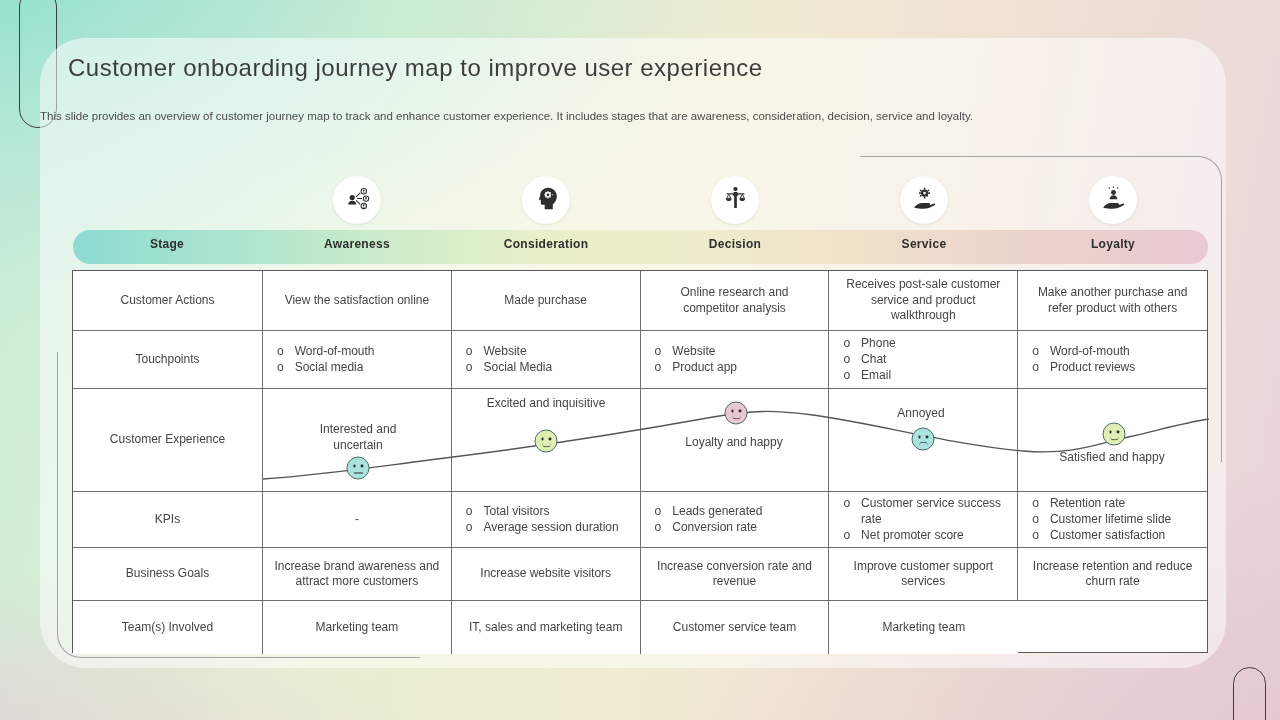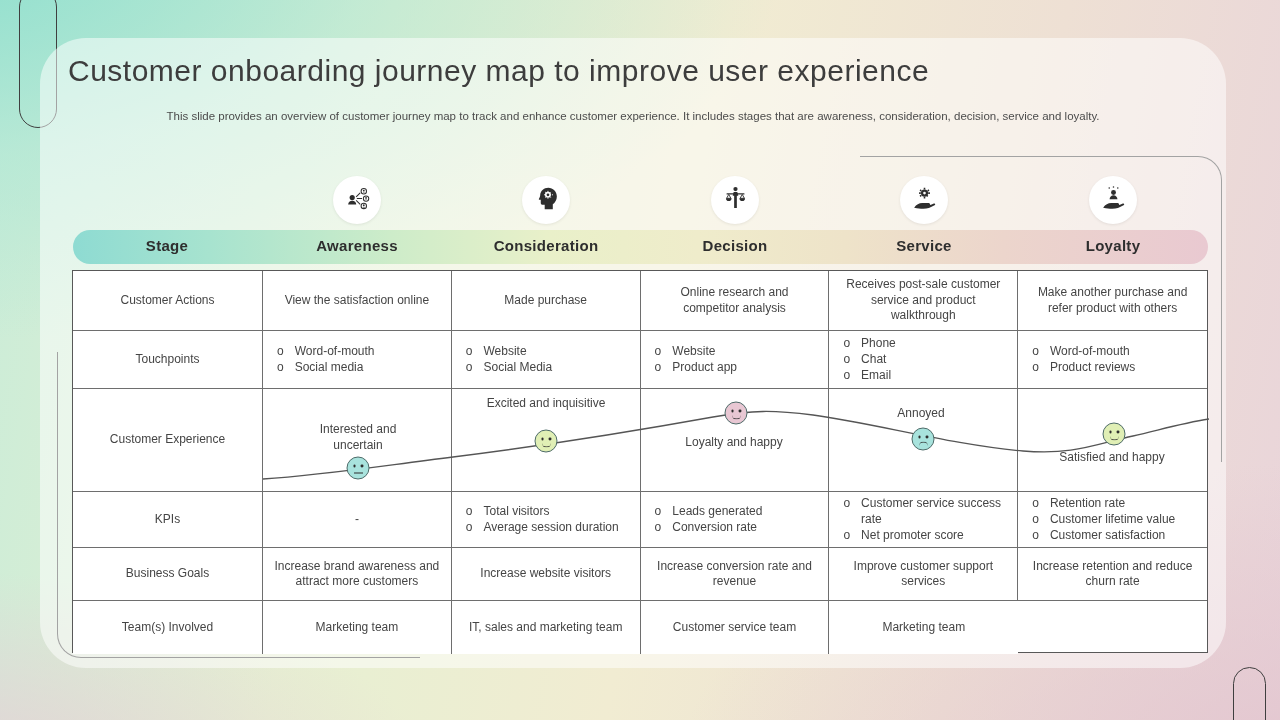--- a/index.html
+++ b/index.html
@@ -20,35 +20,35 @@
     border:1.3px solid #3f3f3f; border-radius:17px; }
   .bracket-tr { position:absolute; left:860px; top:156px; width:362px; height:306px;
     border-top:1.3px solid #3f3f3f; border-right:1.3px solid #3f3f3f; border-top-right-radius:24px; }
   .bracket-bl { position:absolute; left:57px; top:352px; width:363px; height:306px;
     border-left:1.3px solid #3f3f3f; border-bottom:1.3px solid #3f3f3f; border-bottom-left-radius:24px; }
 
   .panel { position:absolute; left:40px; top:38px; width:1186px; height:630px;
     border-radius:46px; background:rgba(255,255,255,0.52); }
 
   .title { position:absolute; left:28px; top:16px; width:1150px;
-    font-size:30px; font-weight:400; letter-spacing:0.5px; color:#3d3d3d; white-space:nowrap; }
-  .subtitle { position:absolute; left:0; top:72px; width:100%; text-align:center;
+    font-size:24px; font-weight:400; letter-spacing:0.5px; color:#3d3d3d; white-space:nowrap; }
+  .subtitle { position:absolute; left:0; top:72px; width:100%; text-align:left;
     font-size:11.5px; color:#4c4c4c; }
 
   
   .icon-circle { position:absolute; top:138px; width:48px; height:48px; border-radius:50%;
     background:#fff; box-shadow:0 1px 3px rgba(0,0,0,0.08);
     display:flex; align-items:center; justify-content:center; }
   .icon-circle svg { width:27px; height:27px; fill:#2e2e2e; }
 
   
   .stage-bar { position:absolute; left:33px; top:192px; width:1135px; height:34px; border-radius:17px;
     background:linear-gradient(90deg,#8edbd2 0%,#a7e3cf 12%,#cdecc9 28%,#e9f0c9 42%,#efeccb 55%,#eee3c9 68%,#ecd5cc 82%,#e9c9d1 100%); }
   .stage-label { position:absolute; top:199px; transform:translateX(-50%);
-    font-size:15px; font-weight:bold; color:#2e2e2e; letter-spacing:0.3px; white-space:nowrap; }
+    font-size:12px; font-weight:bold; color:#2e2e2e; letter-spacing:0.3px; white-space:nowrap; }
 
   
   .journey-table { position:absolute; left:32px; top:232px; width:1136px; height:383px;
     display:grid; grid-template-columns:190px repeat(5,1fr);
     grid-template-rows:60px 58px 103px 56px 53px 53px;
     border:1px solid #585858; background:#fff; }
   .cell { background:#fff; border-right:1px solid #6e6e6e; border-bottom:1px solid #6e6e6e;
     color:#454545; font-size:12px; line-height:15.5px; overflow:hidden; }
   .cell.c-last { border-right:none; }
   .cell.r-last { border-bottom:none; }
@@ -266,21 +266,21 @@
           <span>Net promoter score</span>
         </div>
     </div>
     <div class="cell blist c-last">
       <div class="bline">
           <span class="bm">o</span>
           <span>Retention rate</span>
         </div>
       <div class="bline">
           <span class="bm">o</span>
-          <span>Customer lifetime value</span>
+          <span>Customer lifetime slide</span>
         </div>
       <div class="bline">
           <span class="bm">o</span>
           <span>Customer satisfaction</span>
         </div>
     </div>
 
     <div class="cell ccell">Business Goals</div>
     <div class="cell ccell">Increase brand awareness and attract more customers</div>
     <div class="cell ccell">Increase website visitors</div>

